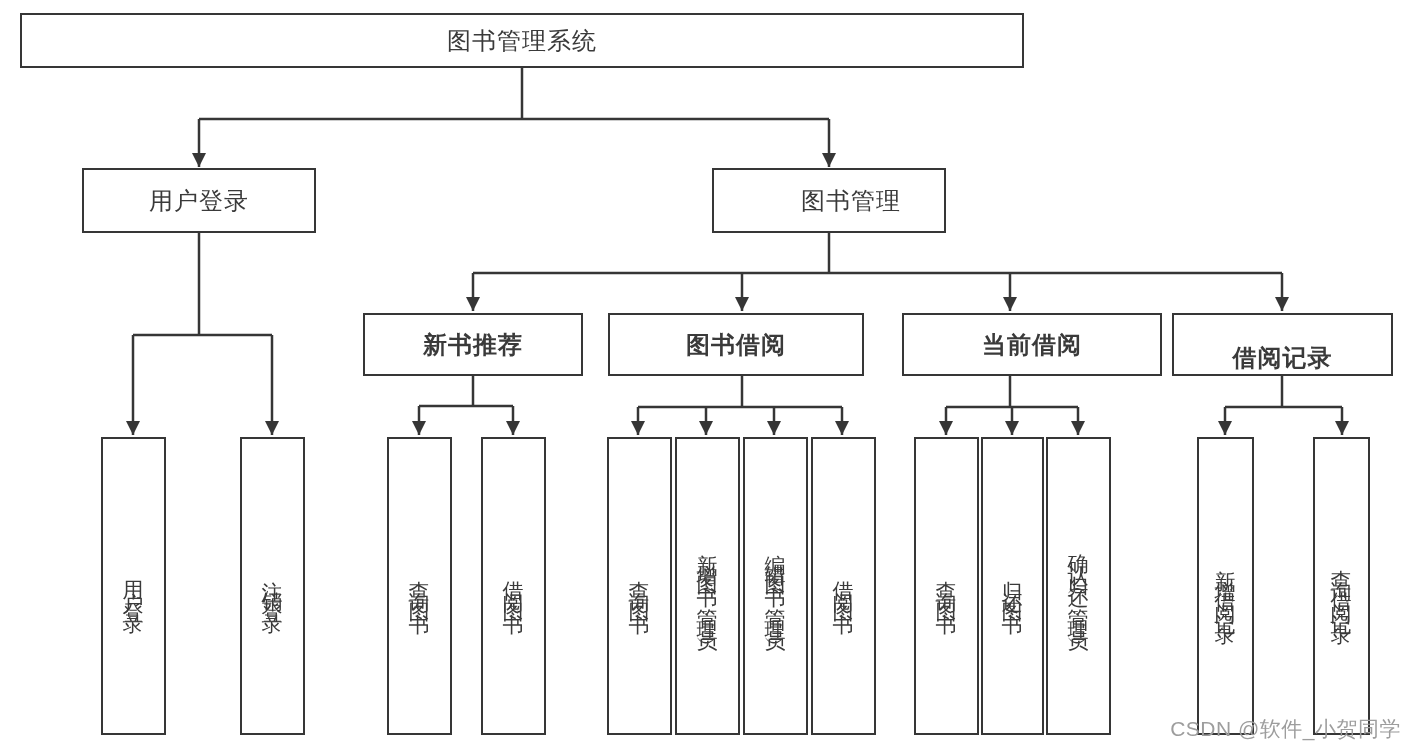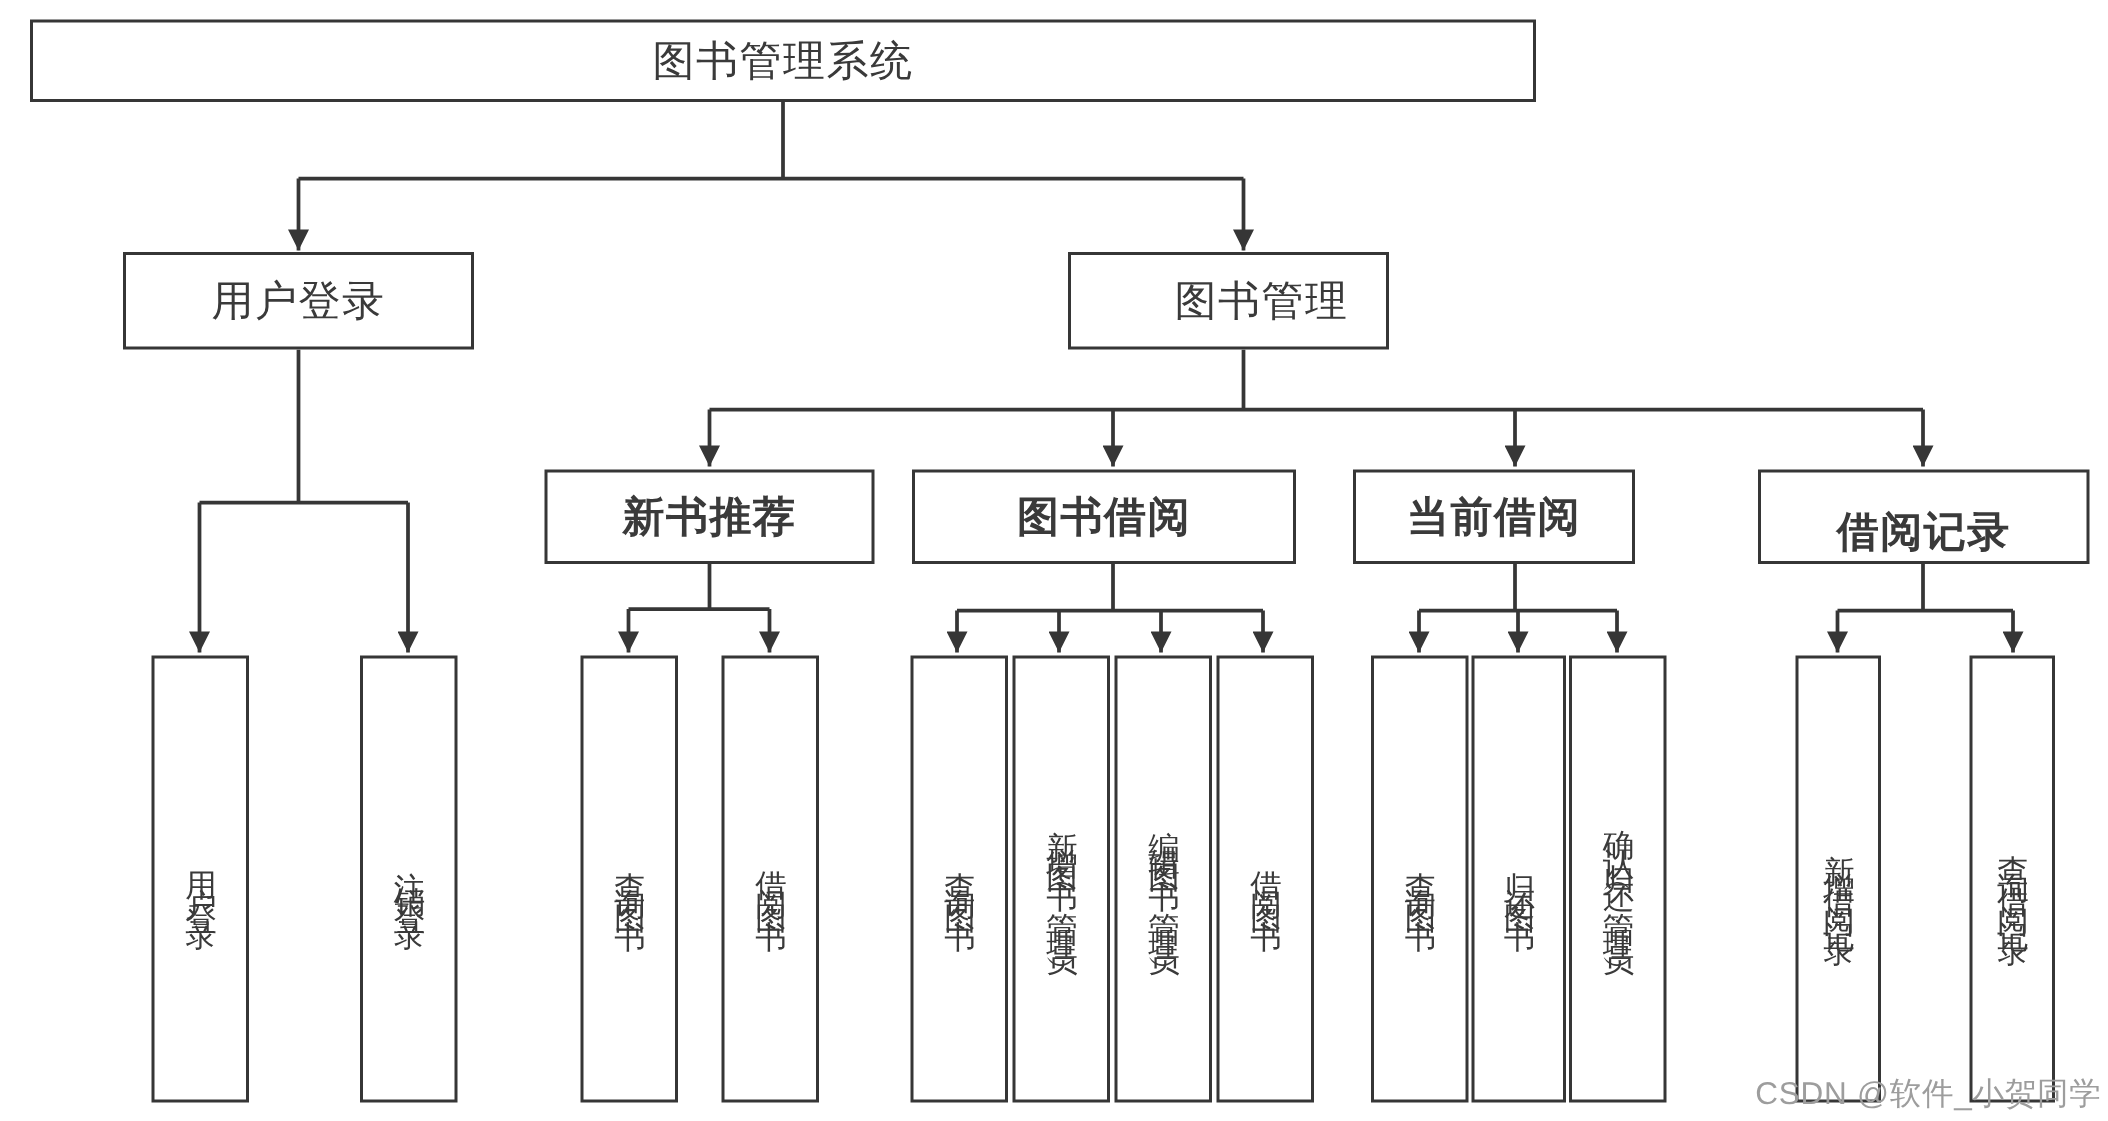--- a/index.html
+++ b/index.html
@@ -21,21 +21,21 @@
     position: absolute;
     box-sizing: border-box;
     border: 2.5px solid #363636;
     background: #ffffff;
     display: flex;
     align-items: center;
     justify-content: center;
     color: #3a3a3a;
   }
   .box.h .label {
-    font-size: 28px;
+    font-size: 24px;
     letter-spacing: 1px;
     white-space: nowrap;
   }
   .box.root { left: 20px; top: 13px; width: 1004px; height: 55px; }
   .box.lvl2 { top: 168px; height: 65px; }
   .box.lvl3 { top: 313px; height: 63px; font-weight: bold; }
   .box.leaf { top: 437px; height: 298px; }
   .box.leaf .label {
     writing-mode: vertical-rl;
     text-orientation: mixed;
@@ -110,31 +110,31 @@
     </g>
   </svg>
 
   <div class="box h root">
     <span class="label">图书管理系统</span>
   </div>
 
   <div class="box h lvl2" style="left:82px; width:234px;">
     <span class="label">用户登录</span>
   </div>
-  <div class="box h lvl2" style="left:712px; width:214px;padding-left:44px;">
+  <div class="box h lvl2" style="left:712px; width:234px;padding-left:44px;">
     <span class="label">图书管理</span>
   </div>
 
   <div class="box h lvl3" style="left:363px; width:220px;">
     <span class="label">新书推荐</span>
   </div>
   <div class="box h lvl3" style="left:608px; width:256px;">
     <span class="label">图书借阅</span>
   </div>
-  <div class="box h lvl3" style="left:902px; width:188px;">
+  <div class="box h lvl3" style="left:902px; width:260px;">
     <span class="label">当前借阅</span>
   </div>
   <div class="box h lvl3" style="left:1172px; width:221px;align-items:flex-end;">
     <span class="label">借阅记录</span>
   </div>
 
   <div class="box leaf" style="left:101px; width:65px;">
     <span class="label">用户登录</span>
   </div>
   <div class="box leaf" style="left:240px; width:65px;">

